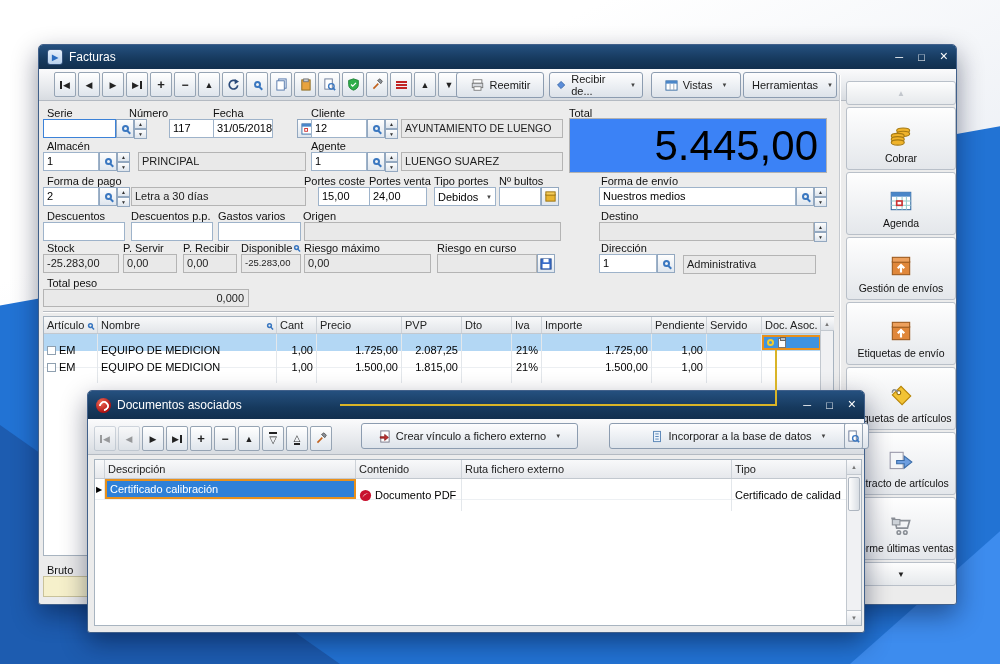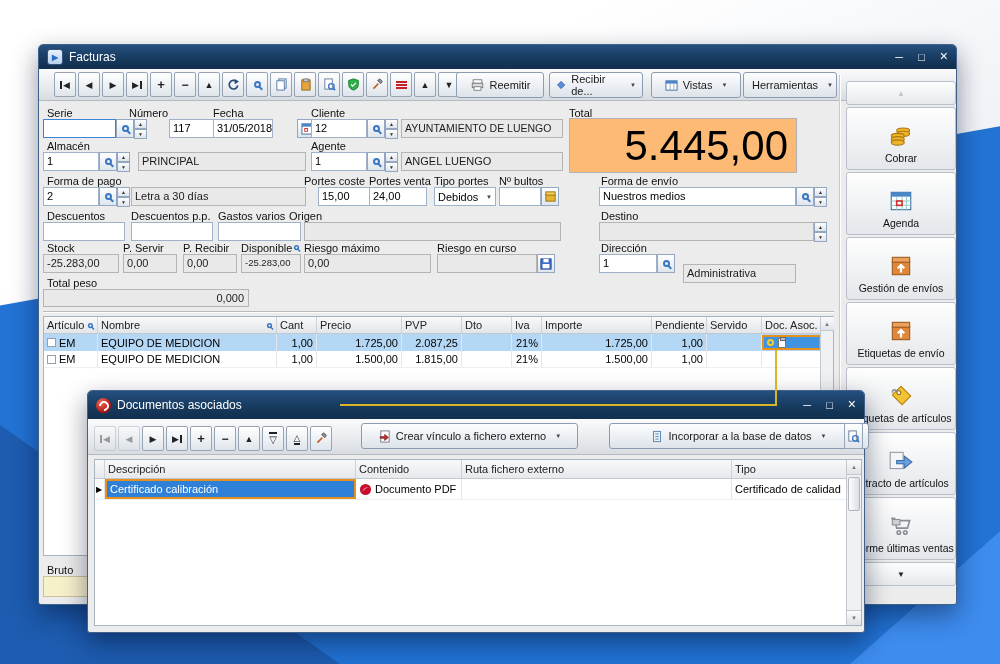--- a/index.html
+++ b/index.html
@@ -38,21 +38,21 @@
   .mag::after{content:'';position:absolute;width:5px;height:2px;background:#3a77c0;transform:rotate(45deg);right:-4px;bottom:-3px}
   .mag.mini{transform:scale(.75)}
   .spin{position:absolute;width:13px;height:19px;display:flex;flex-direction:column}
   .spin span{flex:1;border:1px solid #93a8c0;background:linear-gradient(#fdfdfd,#dde4ec);font-size:5px;line-height:8px;text-align:center;color:#333}
   .num{text-align:right;padding-right:4px}
   
   .itable{position:absolute;left:4px;top:271px;width:791px;height:240px;background:#fff;border:1px solid #a8b4c0}
   .ithead{display:flex;height:17px;background:linear-gradient(#f8f9fa,#e2e5e9);border-bottom:1px solid #c2c8cf}
   .hc{border-right:1px solid #cdd2d8;display:flex;align-items:center;gap:3px;padding:0 3px;font-size:11px;color:#222;overflow:hidden}
   .itrow{display:flex;height:17px;align-items:stretch}
-  .rc{border-right:1px solid #e3e7eb;display:flex;align-items:center;padding:1px 3px;font-size:11px;overflow:hidden;white-space:nowrap}
+  .rc{border-right:1px solid #e3e7eb;display:flex;align-items:center;padding:16px 3px;font-size:11px;overflow:hidden;white-space:nowrap}
   .rc.num{justify-content:flex-end}
   .sel{background:#b3d7f4}
   .row2{border-bottom:1px solid #eceff2}
   .c0{width:54px}.c1{width:179px}.c2{width:40px}.c3{width:85px}.c4{width:60px}.c5{width:50px}.c6{width:30px}.c7{width:110px}.c8{width:55px}.c9{width:55px}.c10{width:60px}
   .cb{width:9px;height:9px;border:1px solid #8fa0b0;background:#fff;margin-right:3px;flex:none}
   .docasoc{width:100%;height:15px;background:#3f93e0;border:2px solid #e8901c;display:flex;align-items:center;gap:4px;padding:0 3px}
   .ring{width:7px;height:7px;border:2px solid #f4ce2e;border-radius:50%}
   .clipicon{width:8px;height:10px;background:#fdfdfd;border:1px solid #777;position:relative}
   .clipicon::before{content:'';position:absolute;left:1px;top:-2px;width:4px;height:2px;background:#b9c2cc;border:1px solid #666}
   .vscroll{position:absolute;right:0;top:0;bottom:0;width:13px;background:#f0f1f3;border-left:1px solid #c2c8cf;display:flex;flex-direction:column;align-items:center}
@@ -71,21 +71,21 @@
   .dlgicon::after{content:'';position:absolute;left:3px;top:3px;width:6px;height:6px;border:2px solid #fff;border-radius:50%;border-left-color:transparent;transform:rotate(-45deg)}
   .yline{position:absolute;background:#d9b427;z-index:60}
   
   .sidebar{position:absolute;left:807px;top:36px;width:110px;display:flex;flex-direction:column;gap:2px}
   .sbar-btn{height:63px;border:1px solid #b9c0c9;border-radius:3px;background:linear-gradient(#fefefe,#e4e7eb);display:flex;flex-direction:column;align-items:center;justify-content:flex-end;padding-bottom:5px;gap:3px;font-size:10.5px;color:#111}
   .sbar-scroll{height:24px;border:1px solid #b9c0c9;border-radius:3px;background:linear-gradient(#fdfdfd,#e6e9ec);display:flex;align-items:center;justify-content:center;font-size:8px;color:#c3c7cd}
   .redbars{width:11px;height:2px;background:#c22424;box-shadow:0 3px 0 #c22424,0 6px 0 #c22424;margin-bottom:6px}
   .separator-v{position:absolute;left:800px;top:30px;bottom:8px;width:2px;border-left:1px solid #c6cad0;border-right:1px solid #fff}
   .sep-h{position:absolute;left:4px;top:266px;width:791px;height:2px;border-top:1px solid #b8bcc2;border-bottom:1px solid #fdfdfd}
   .cream{background:#f6f0cb;border:1px solid #c9c29a}
-  .bigtotal{position:absolute;left:530px;top:73px;width:228px;height:55px;background:#fdba74;border:1px solid #b2b2b2;display:flex;align-items:center;justify-content:flex-end;padding-right:8px;font-size:42px;color:#000}
+  .bigtotal{position:absolute;left:530px;top:73px;width:258px;height:55px;background:#3b82f6;border:1px solid #b2b2b2;display:flex;align-items:center;justify-content:flex-end;padding-right:8px;font-size:42px;color:#000}
 </style>
 </head>
 <body>
 
 <div class="bg-light"></div>
 <div class="bg-dark"></div>
 <div class="bg-lighter"></div>
 
 <div class="win" id="main-window" style="left:38px;top:44px;width:919px;height:561px;z-index:10">
 
@@ -265,21 +265,21 @@
 
   <div class="lbl" style="left:272px;top:95px">Agente</div>
   <div class="fld" style="left:272px;top:107px;width:56px">1</div>
   <div class="sbtn" style="left:328px;top:107px">
       <span class="mag"></span>
     </div>
   <div class="spin" style="left:346px;top:107px">
       <span class="g-up"></span>
       <span class="g-down"></span>
     </div>
-  <div class="fld ro" style="left:362px;top:107px;width:162px">ANGEL LUENGO</div>
+  <div class="fld ro" style="left:362px;top:107px;width:162px">LUENGO SUAREZ</div>
 
   <div class="lbl" style="left:8px;top:130px">Forma de pago</div>
   <div class="fld" style="left:4px;top:142px;width:56px">2</div>
   <div class="sbtn" style="left:60px;top:142px">
       <span class="mag"></span>
     </div>
   <div class="spin" style="left:78px;top:142px">
       <span class="g-up"></span>
       <span class="g-down"></span>
     </div>
@@ -311,21 +311,21 @@
       <span class="g-up"></span>
       <span class="g-down"></span>
     </div>
 
   <div class="lbl" style="left:8px;top:165px">Descuentos</div>
   <div class="fld" style="left:4px;top:177px;width:82px"></div>
   <div class="lbl" style="left:92px;top:165px">Descuentos p.p.</div>
   <div class="fld" style="left:92px;top:177px;width:82px"></div>
   <div class="lbl" style="left:179px;top:165px">Gastos varios</div>
   <div class="fld" style="left:179px;top:177px;width:83px"></div>
-  <div class="lbl" style="left:250px;top:165px">Origen</div>
+  <div class="lbl" style="left:264px;top:165px">Origen</div>
   <div class="fld ro" style="left:265px;top:177px;width:257px"></div>
   <div class="lbl" style="left:562px;top:165px">Destino</div>
   <div class="fld ro" style="left:560px;top:177px;width:215px"></div>
   <div class="spin" style="left:775px;top:177px">
       <span class="g-up"></span>
       <span class="g-down"></span>
     </div>
 
   <div class="lbl" style="left:8px;top:197px">Stock</div>
   <div class="fld ro" style="left:4px;top:209px;width:76px">-25.283,00</div>
@@ -345,21 +345,21 @@
         <rect x="1" y="1" width="12" height="12" fill="#3a6ecc" stroke="#24498c"></rect>
         <rect x="4" y="1" width="6" height="4" fill="#fff"></rect>
         <rect x="3" y="7" width="8" height="5" fill="#fff"></rect>
       </svg>
     </div>
   <div class="lbl" style="left:562px;top:197px">Dirección</div>
   <div class="fld" style="left:560px;top:209px;width:58px">1</div>
   <div class="sbtn" style="left:618px;top:209px">
       <span class="mag"></span>
     </div>
-  <div class="fld ro" style="left:644px;top:219px;width:113px">Administrativa</div>
+  <div class="fld ro" style="left:644px;top:210px;width:133px">Administrativa</div>
 
   <div class="lbl" style="left:8px;top:232px">Total peso</div>
   <div class="fld ro num" style="left:4px;top:244px;width:206px;height:18px;text-align:right">0,000</div>
 
   <div class="sep-h"></div>
 
   <div class="itable">
     <div class="ithead">
       <div class="hc c0">
           <span>Artículo</span>

